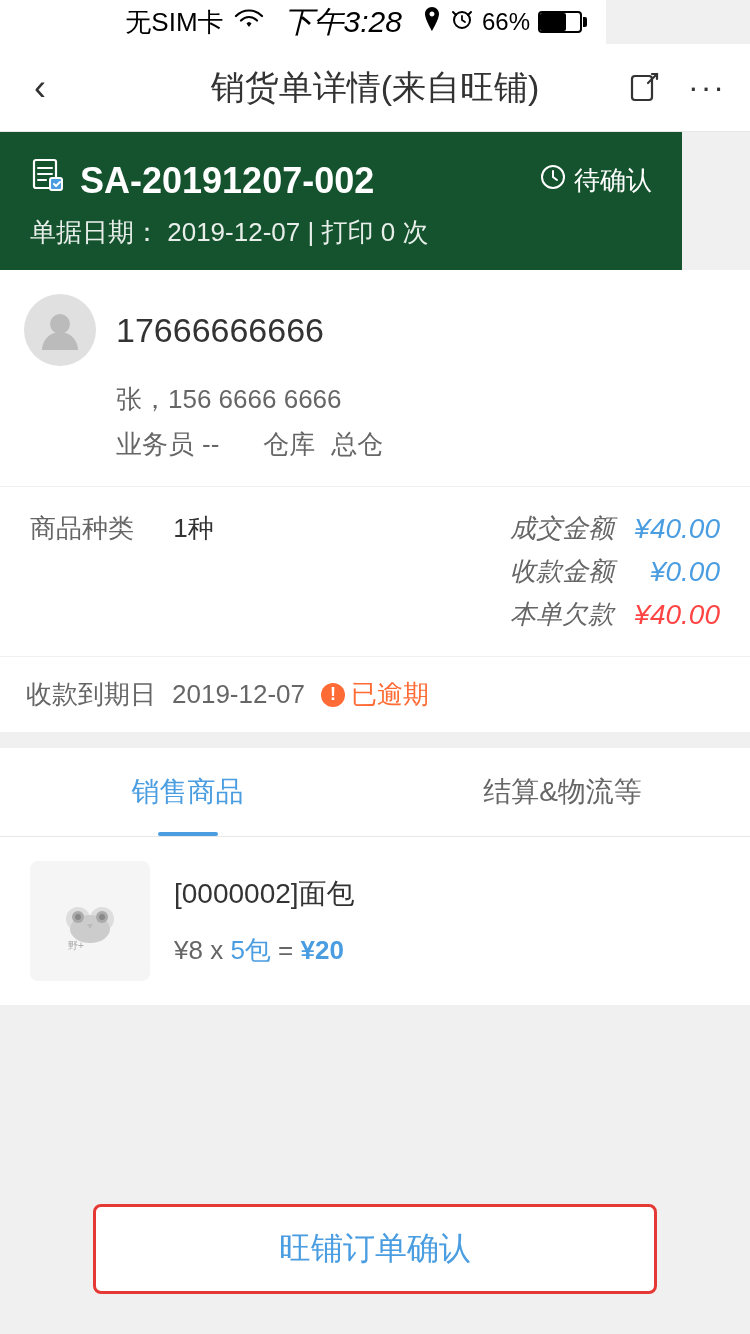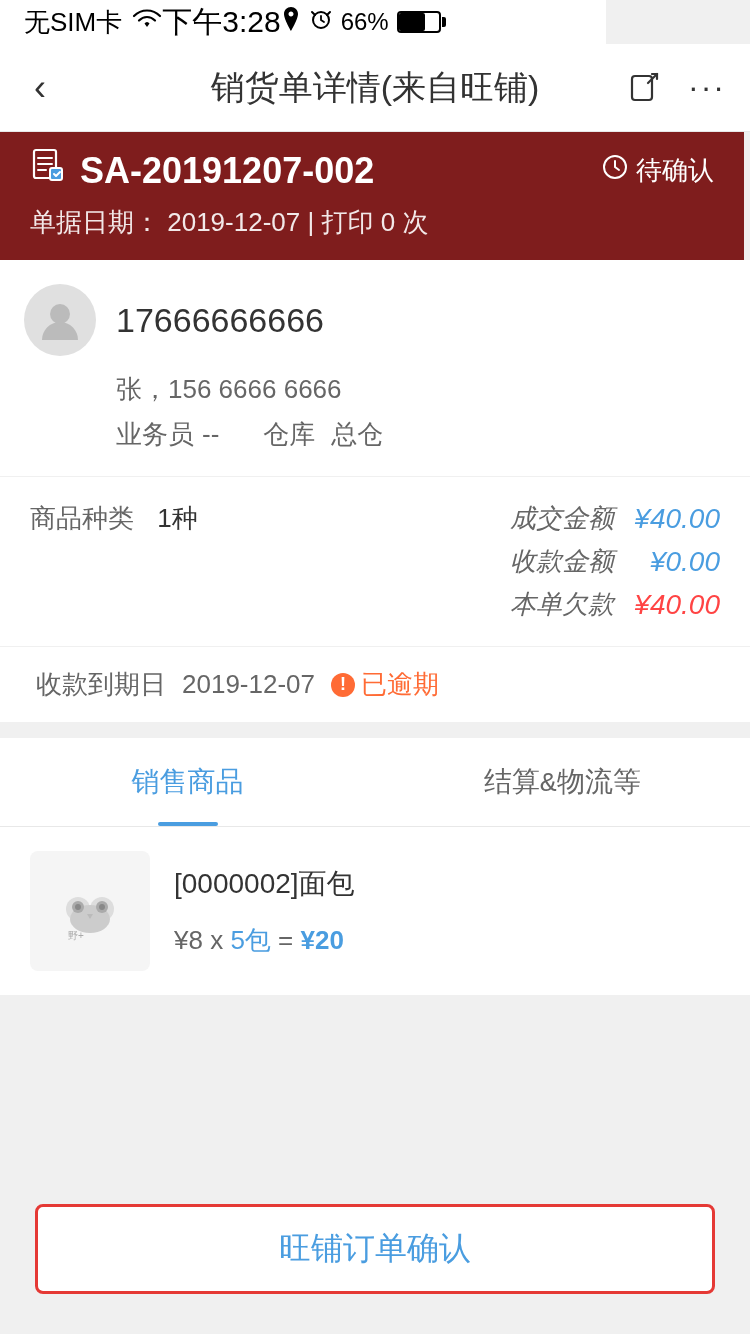--- a/index.html
+++ b/index.html
@@ -14,34 +14,36 @@
       position: relative;
     }
 
     
     .status-bar {
       width: 606px;
       height: 44px;
       background: #fff;
       display: flex;
       align-items: center;
-      justify-content: flex-start;
+      justify-content: flex-end;
       padding: 0 24px;
       font-size: 24px;
       color: #000;
+      gap: 20px;
     }
     .status-left {
       display: flex;
       align-items: center;
       gap: 10px;
       font-size: 26px;
     }
     .status-center {
       font-size: 30px;
       font-weight: 500;
+      font-style: italic;
     }
     .status-right {
       display: flex;
       align-items: center;
       gap: 8px;
       font-size: 24px;
     }
     .battery-icon {
       width: 44px;
       height: 22px;
@@ -106,23 +108,23 @@
       color: #333;
     }
     .nav-more {
       font-size: 32px;
       color: #333;
       letter-spacing: 2px;
     }
 
     
     .order-header {
-      width: 744px;
-      background: #7f1d1d;
-      padding: 16px 30px 20px;
+      width: 682px;
+      background: #14532d;
+      padding: 26px 30px 20px;
       color: #fff;
     }
     .order-id-row {
       display: flex;
       align-items: center;
       justify-content: space-between;
       margin-bottom: 12px;
     }
     .order-id {
       font-size: 36px;
@@ -237,21 +239,21 @@
       min-width: 90px;
       text-align: right;
     }
     .summary-value.red {
       color: #ff4444;
     }
 
     
     .due-section {
       background: #fff;
-      padding: 20px 36px;
+      padding: 20px 26px;
       border-top: 1px solid #f0f0f0;
       display: flex;
       align-items: center;
       gap: 16px;
       font-size: 26px;
       color: #666;
     }
     .overdue-badge {
       display: flex;
       align-items: center;
@@ -284,21 +286,20 @@
     .tab {
       flex: 1;
       height: 88px;
       display: flex;
       flex-direction: column;
       align-items: center;
       justify-content: center;
       font-size: 28px;
       cursor: pointer;
       position: relative;
-      font-family: Liberation Mono, monospace;
     }
     .tab.active {
       color: #4a9de0;
     }
     .tab.inactive {
       color: #666;
     }
     .tab-underline {
       position: absolute;
       bottom: 0;
@@ -359,21 +360,21 @@
     .confirm-btn-container {
       position: fixed;
       bottom: 40px;
       left: 0;
       width: 750px;
       display: flex;
       justify-content: center;
       z-index: 100;
     }
     .confirm-btn {
-      width: 680px;
+      width: 564px;
       height: 90px;
       background: #fff;
       border: 3px solid #e53935;
       border-radius: 8px;
       display: flex;
       align-items: center;
       justify-content: center;
       font-size: 32px;
       color: #4a9de0;
       cursor: pointer;
@@ -486,21 +487,21 @@
     </div>
   </div>
 </div>
 
 <div class="divider"></div>
 
 <div class="summary-section">
   <div class="summary-left">
     <div class="summary-item">
       <span>商品种类</span>
-      <span style="margin-left:16px; color:#333;">1种</span>
+      <span style="margin-left:32px; color:#333;">1种</span>
     </div>
   </div>
   <div class="summary-right">
     <div class="summary-row">
       <span class="summary-label">成交金额</span>
       <span class="summary-value">¥40.00</span>
     </div>
     <div class="summary-row">
       <span class="summary-label">收款金额</span>
       <span class="summary-value">¥0.00</span>

